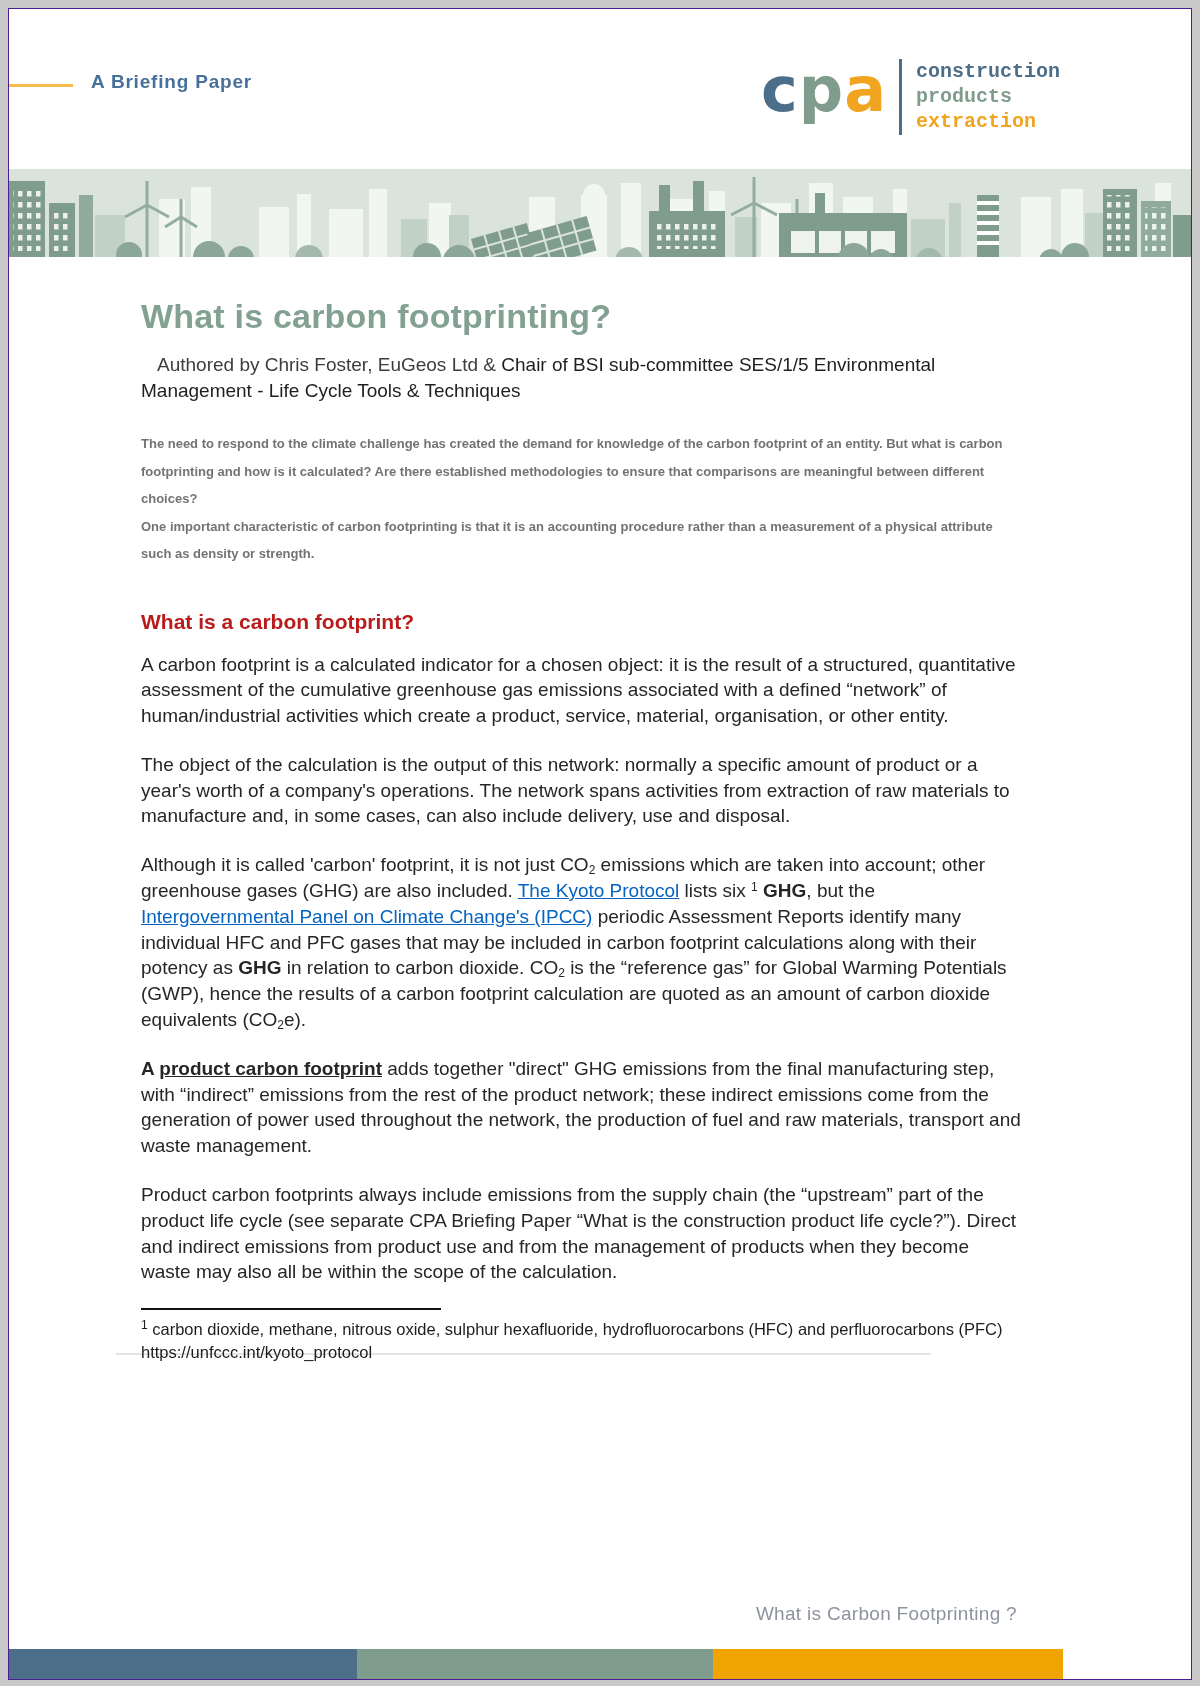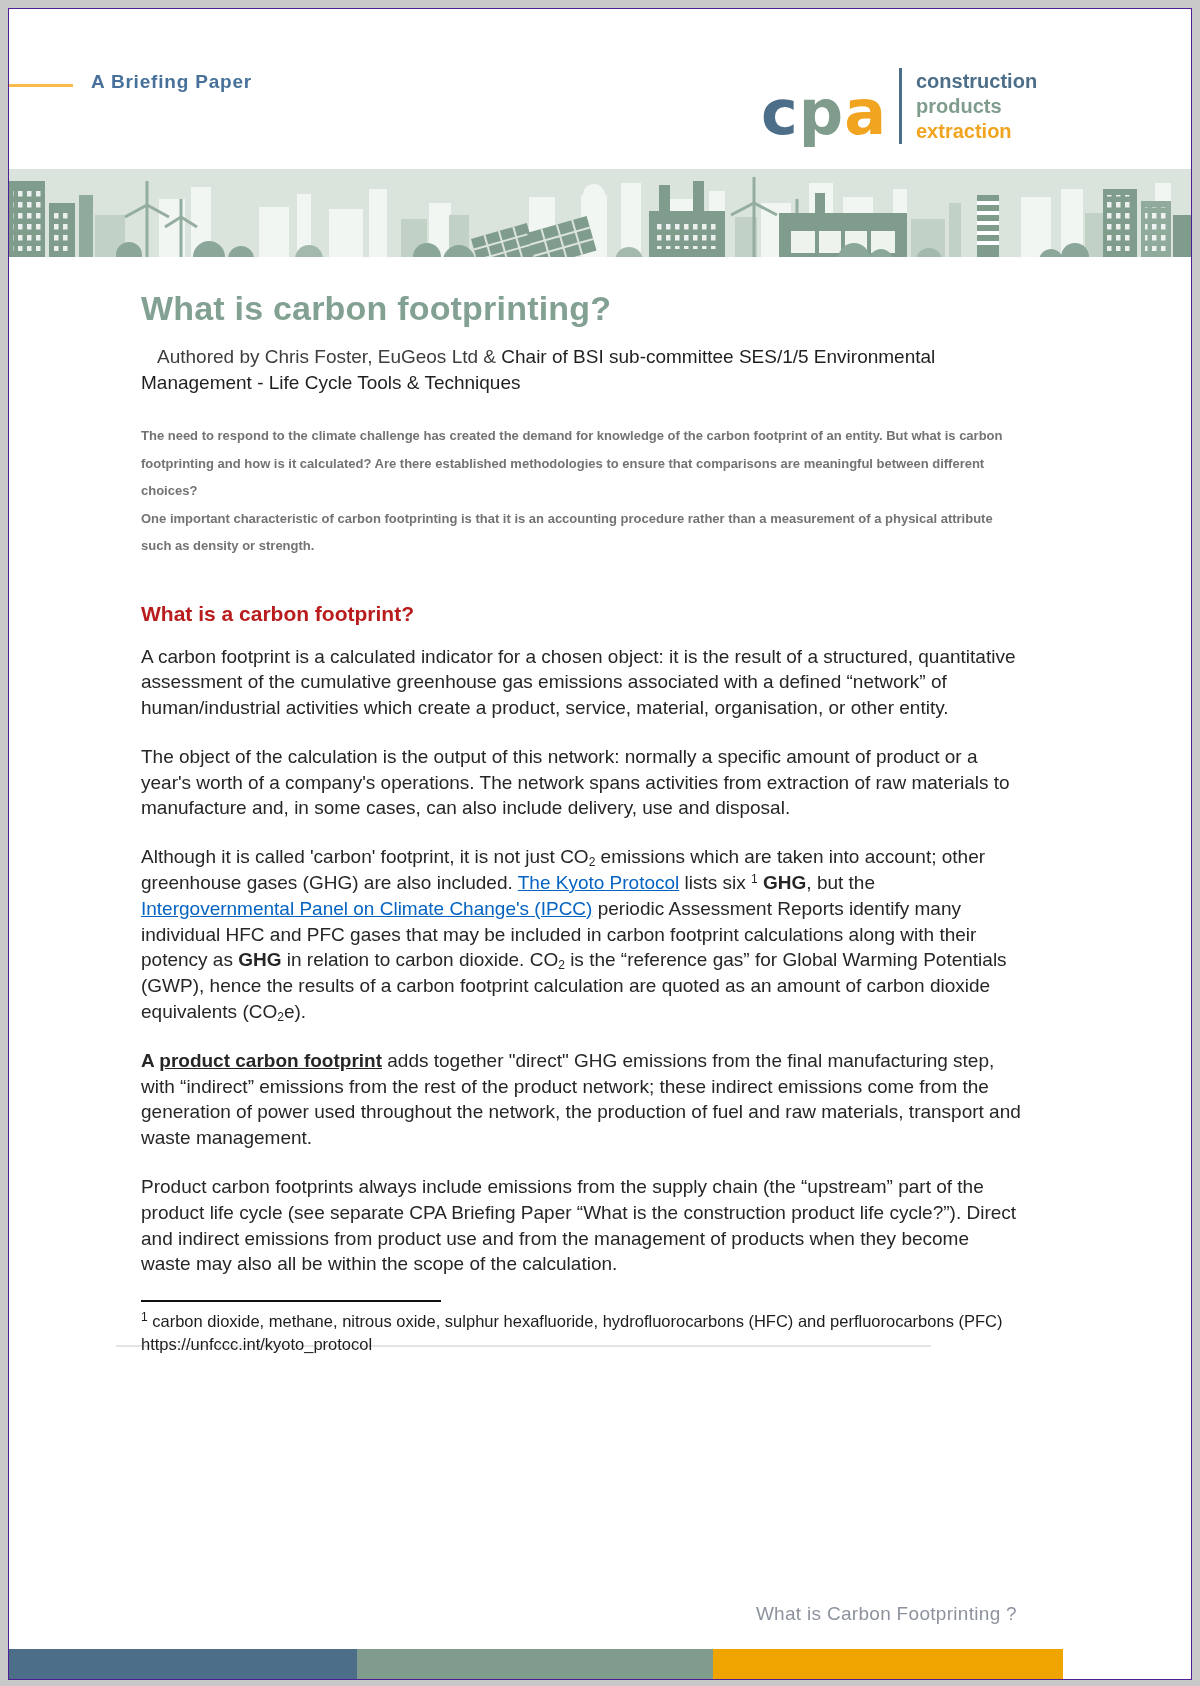--- a/index.html
+++ b/index.html
@@ -9,35 +9,35 @@
     position:absolute; left:8px; top:8px; width:1184px; height:1672px;
     background:#ffffff; border:1px solid #4c1d95; overflow:hidden;
   }
 
   
   .kicker-line { position:absolute; left:0; top:75px; width:64px; height:3px; background:var(--gold_line); }
   .kicker {
     position:absolute; left:82px; top:62px;
     font-size:19px; font-weight:700; letter-spacing:0.8px; color:var(--kicker_blue);
   }
-  .logo { position:absolute; left:752px; top:59px; display:flex; align-items:flex-end; }
+  .logo { position:absolute; left:752px; top:50px; display:flex; align-items:flex-start; }
   .logo-word { font-size:62px; font-weight:700; letter-spacing:1px; line-height:1;
     font-family:"DejaVu Sans", sans-serif; }
   .logo-c { color:var(--slate); } .logo-p { color:var(--sage); } .logo-a { color:var(--orange); }
   .logo-bar { width:3px; height:76px; background:var(--slate); margin:0 14px 0 12px; }
   .logo-lines { display:flex; flex-direction:column; justify-content:center; }
-  .logo-line { font-size:20px; font-weight:700; line-height:25px; font-family:Liberation Sans, sans-serif; }
+  .logo-line { font-size:20px; font-weight:700; line-height:25px; font-family:Liberation Mono, monospace; }
   .logo-line.l1 { color:var(--slate); } .logo-line.l2 { color:var(--sage); } .logo-line.l3 { color:var(--orange); }
 
   
   .banner { position:absolute; left:0; top:160px; width:1184px; height:88px; }
   .banner svg { display:block; width:100%; height:100%; }
 
   
-  .content { position:absolute; left:132px; top:236px; width:880px; color:#262626; }
+  .content { position:absolute; left:132px; top:244px; width:880px; color:#262626; }
   .doc-title { margin-top:44px; font-size:34px; font-weight:700; color:var(--title_green); letter-spacing:0.2px; }
   .byline { margin-top:16px; font-size:19px; line-height:26px; color:#1f1f1f; }
   .run-dim { color:#3d3d3d;margin-left:16px; }
   .intro { margin-top:26px; font-size:13px; font-weight:700; line-height:27.5px; color:#737373; }
   .section-heading { margin-top:42px; font-size:21px; font-weight:700; color:#b91c1c; }
   .body-paras { margin-top:18px; }
   .body-paras p { font-size:19px; line-height:25.8px; margin-bottom:23px; }
   .run-bold { font-weight:700; }
   .run-boldunderline { font-weight:700; text-decoration:underline; }
   .run-bolditalicunderline { font-weight:700; font-style:italic; text-decoration:underline; }

